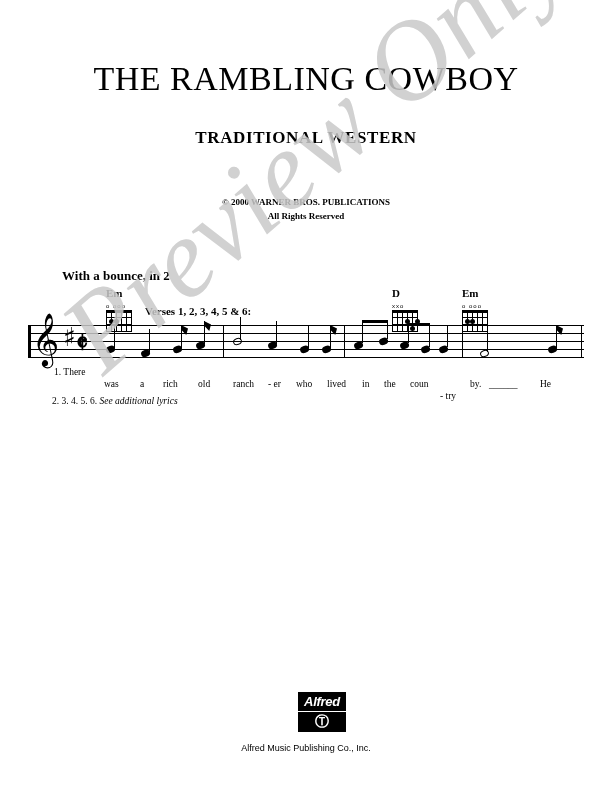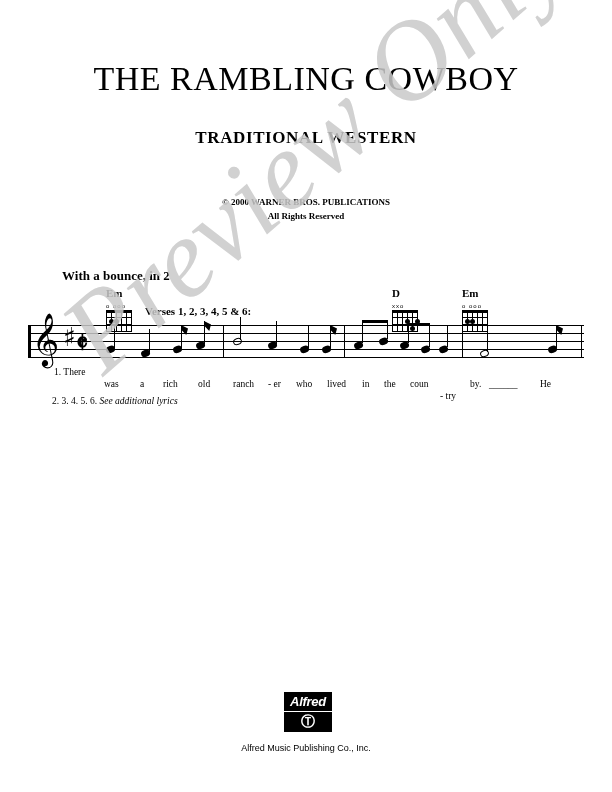--- a/index.html
+++ b/index.html
@@ -264,21 +264,21 @@
     position: absolute;
     font-size: 9.5px;
     font-family: "Liberation Serif", serif;
     z-index: 3;
     white-space: nowrap;
   }
 
   
   .logo {
     position: absolute;
-    left: 284px;
+    left: 298px;
     top: 692px;
     width: 48px;
     height: 40px;
     z-index: 6;
   }
   .logo .logo-top {
     position: absolute;
     left: 0; top: 0;
     width: 48px; height: 19px;
     background: #000;

